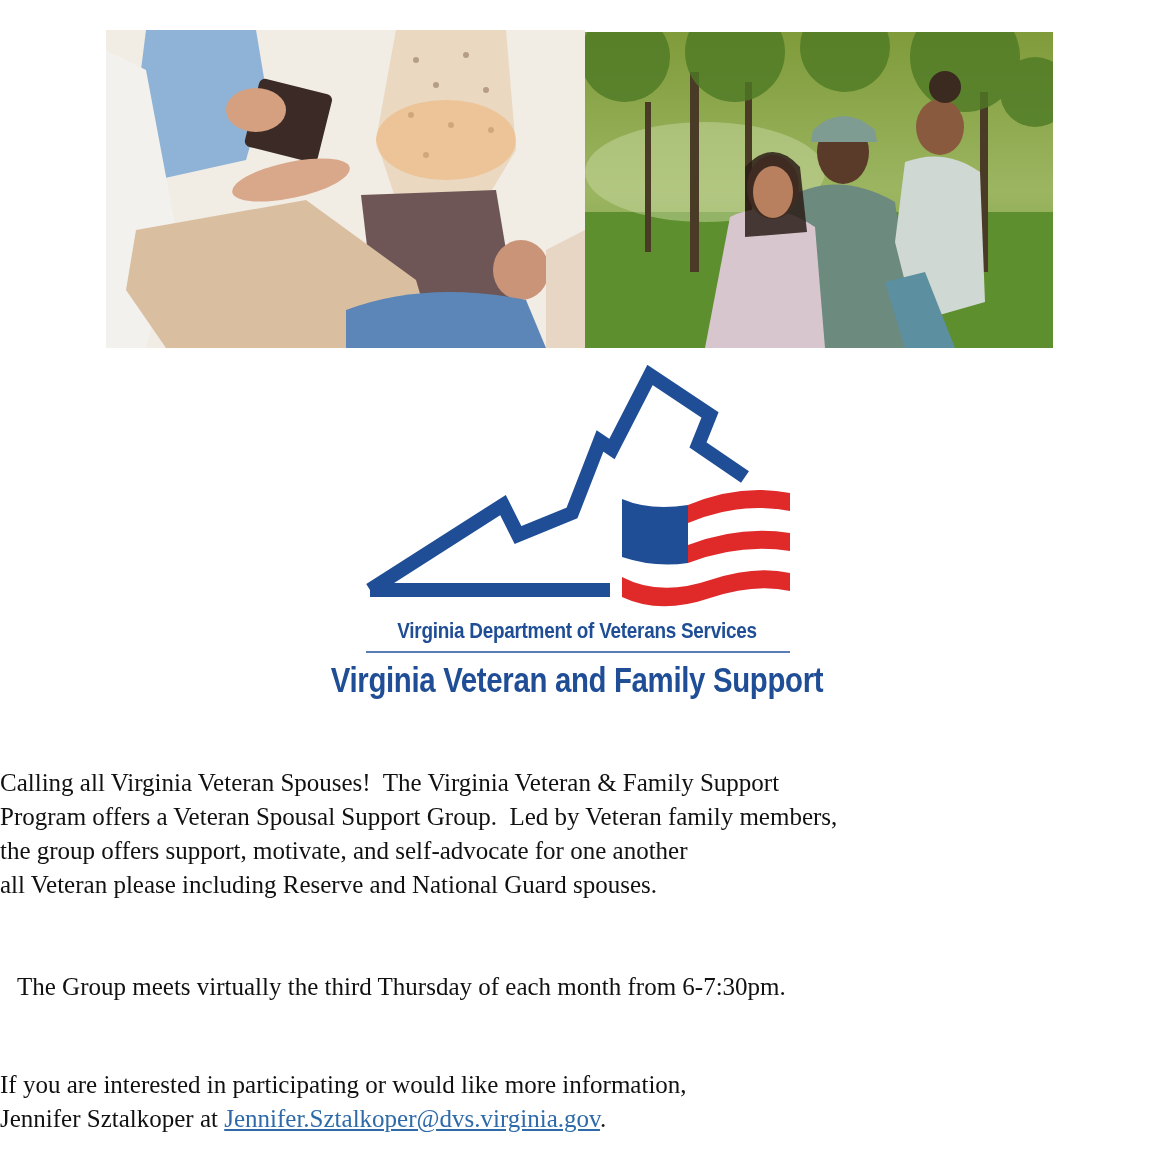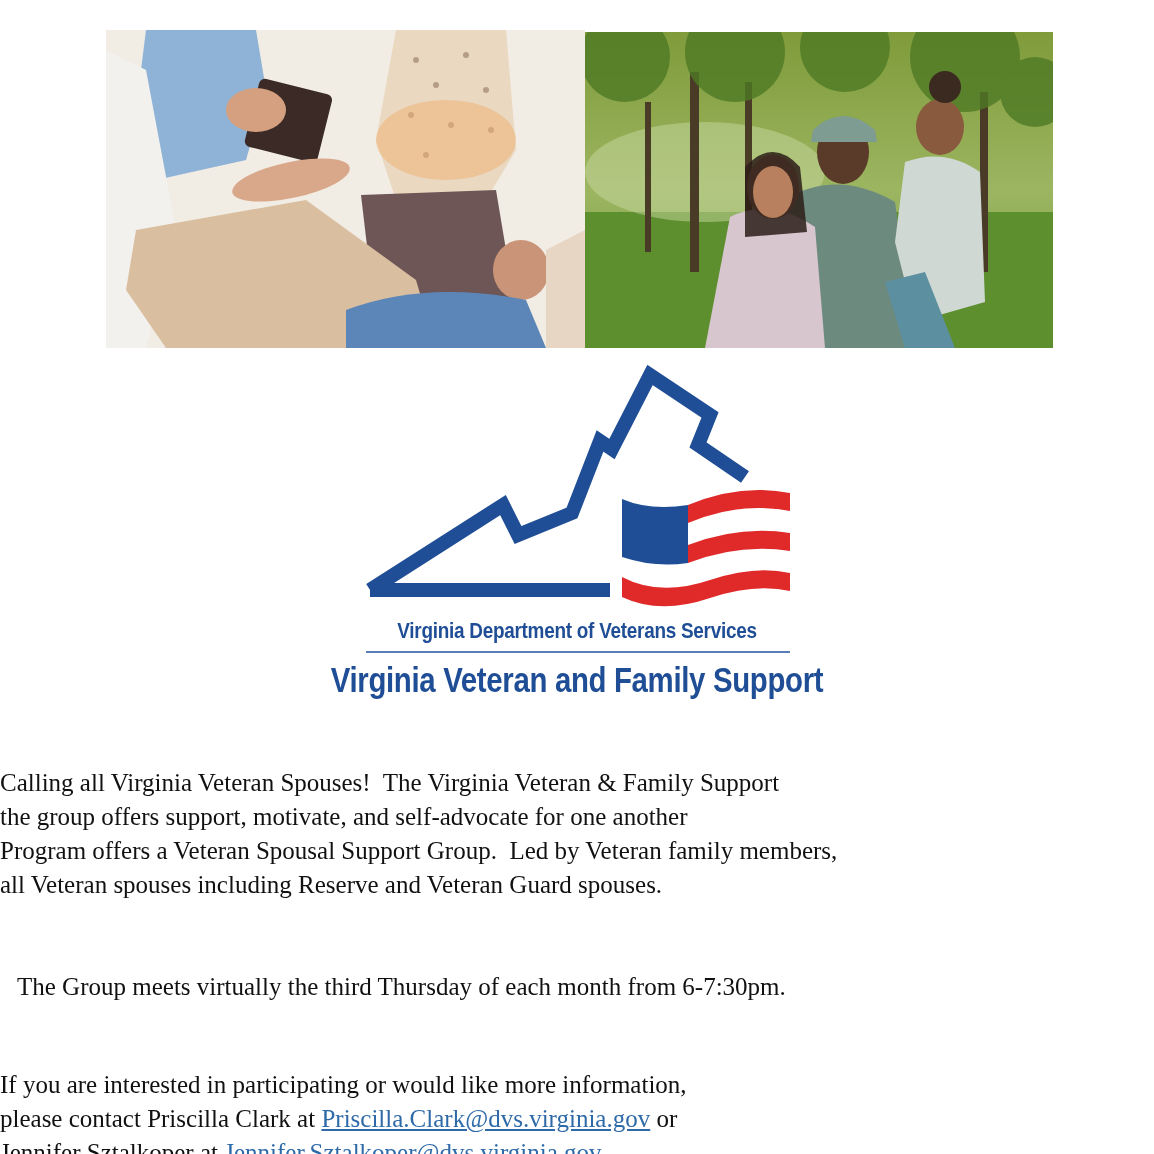--- a/index.html
+++ b/index.html
@@ -113,26 +113,25 @@
     <path d="M262 212 Q300 232 350 215 Q395 200 430 208 L430 226 Q395 218 350 233 Q300 250 262 232 Z" fill="#e02a2a"></path>
   </svg>
 </div>
 
 <div class="org-line" id="org-dept">Virginia Department of Veterans Services</div>
 <div id="org-rule"></div>
 <div class="org-line" id="org-program">Virginia Veteran and Family Support</div>
 
 <div class="text-block" id="body-para">
   <span class="line">Calling all Virginia Veteran Spouses!  The Virginia Veteran &amp; Family Support</span>
+  <span class="line">Program offers a Veteran Spousal Support Group.  Led by Veteran family members,</span>
   <span class="line">the group offers support, motivate, and self-advocate for one another</span>
-  <span class="line">Program offers a Veteran Spousal Support Group.  Led by Veteran family members,</span>
-  <span class="line">all Veteran spouses including Reserve and Veteran Guard spouses.</span>
+  <span class="line">all Veteran please including Reserve and National Guard spouses.</span>
 </div>
 
 <div class="text-block" id="meeting">
   <span class="line">The Group meets virtually the third Thursday of each month from 6-7:30pm.</span>
 </div>
 
 <div class="text-block" id="contact">
   <span class="line">If you are interested in participating or would like more information,</span>
-  <span class="line"><span>please contact Priscilla Clark at </span><a class="mail" href="#">Priscilla.Clark@dvs.virginia.gov</a><span> or</span></span>
   <span class="line"><span>Jennifer Sztalkoper at </span><a class="mail" href="#">Jennifer.Sztalkoper@dvs.virginia.gov</a><span>.</span></span>
 </div>
 
 </body></html>

